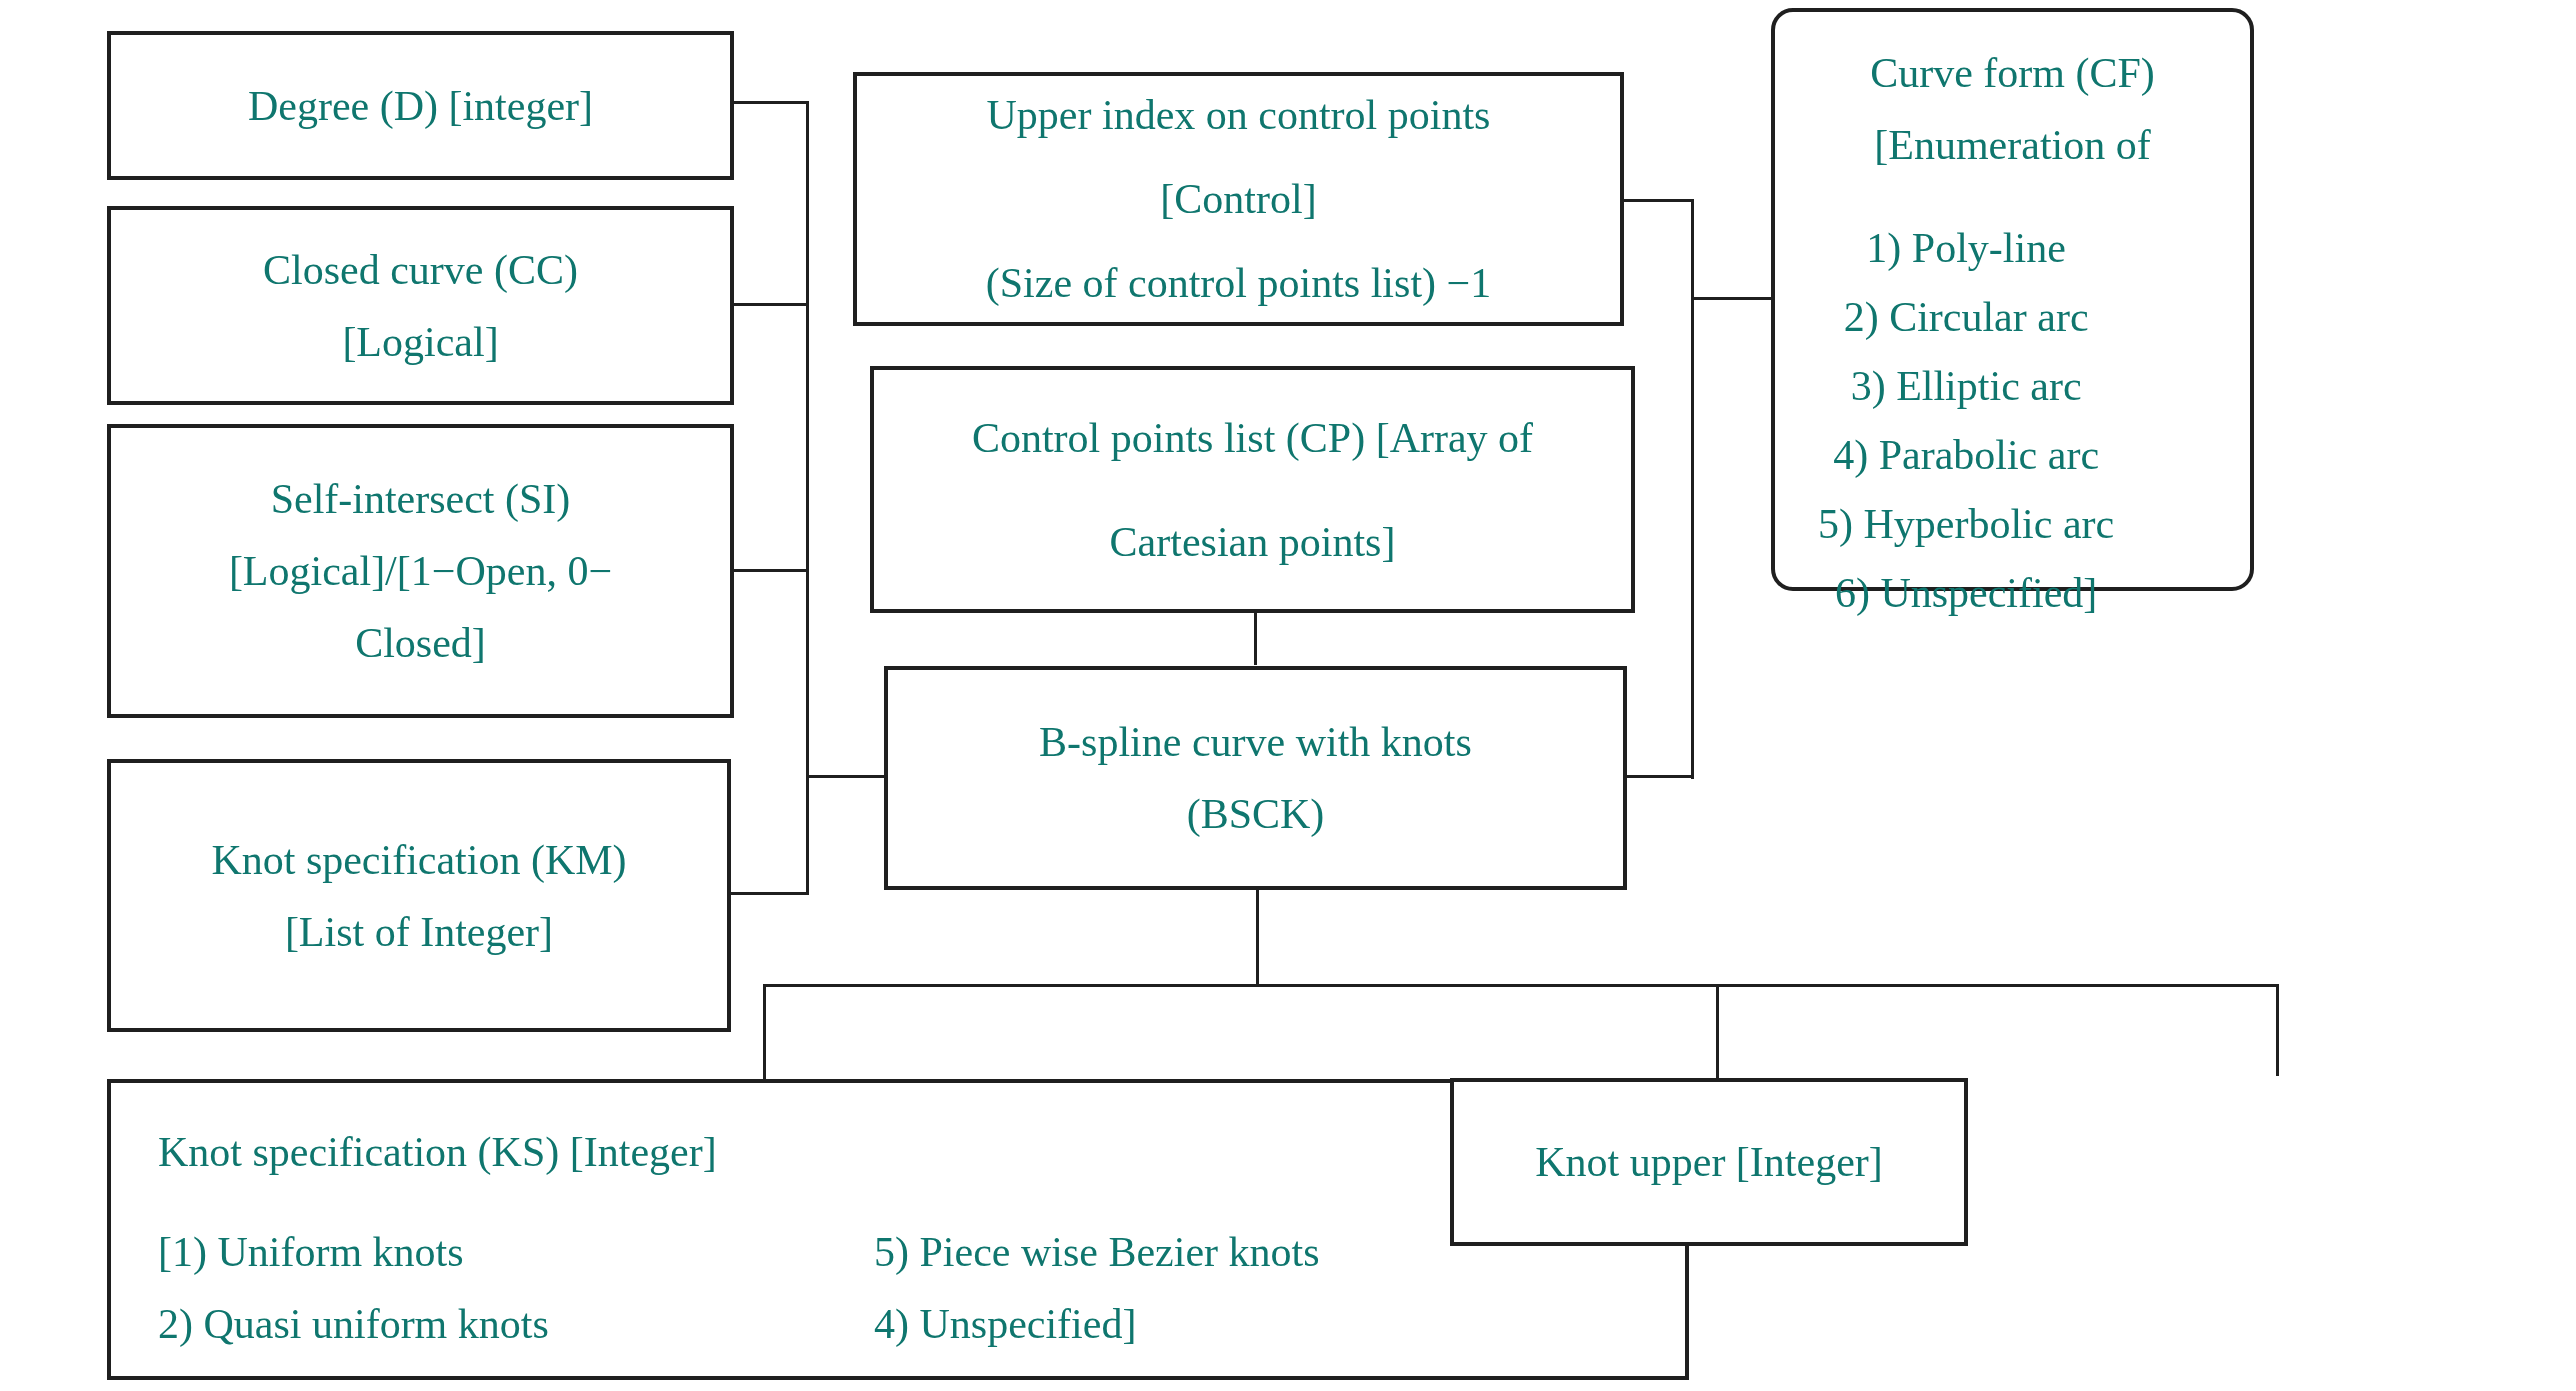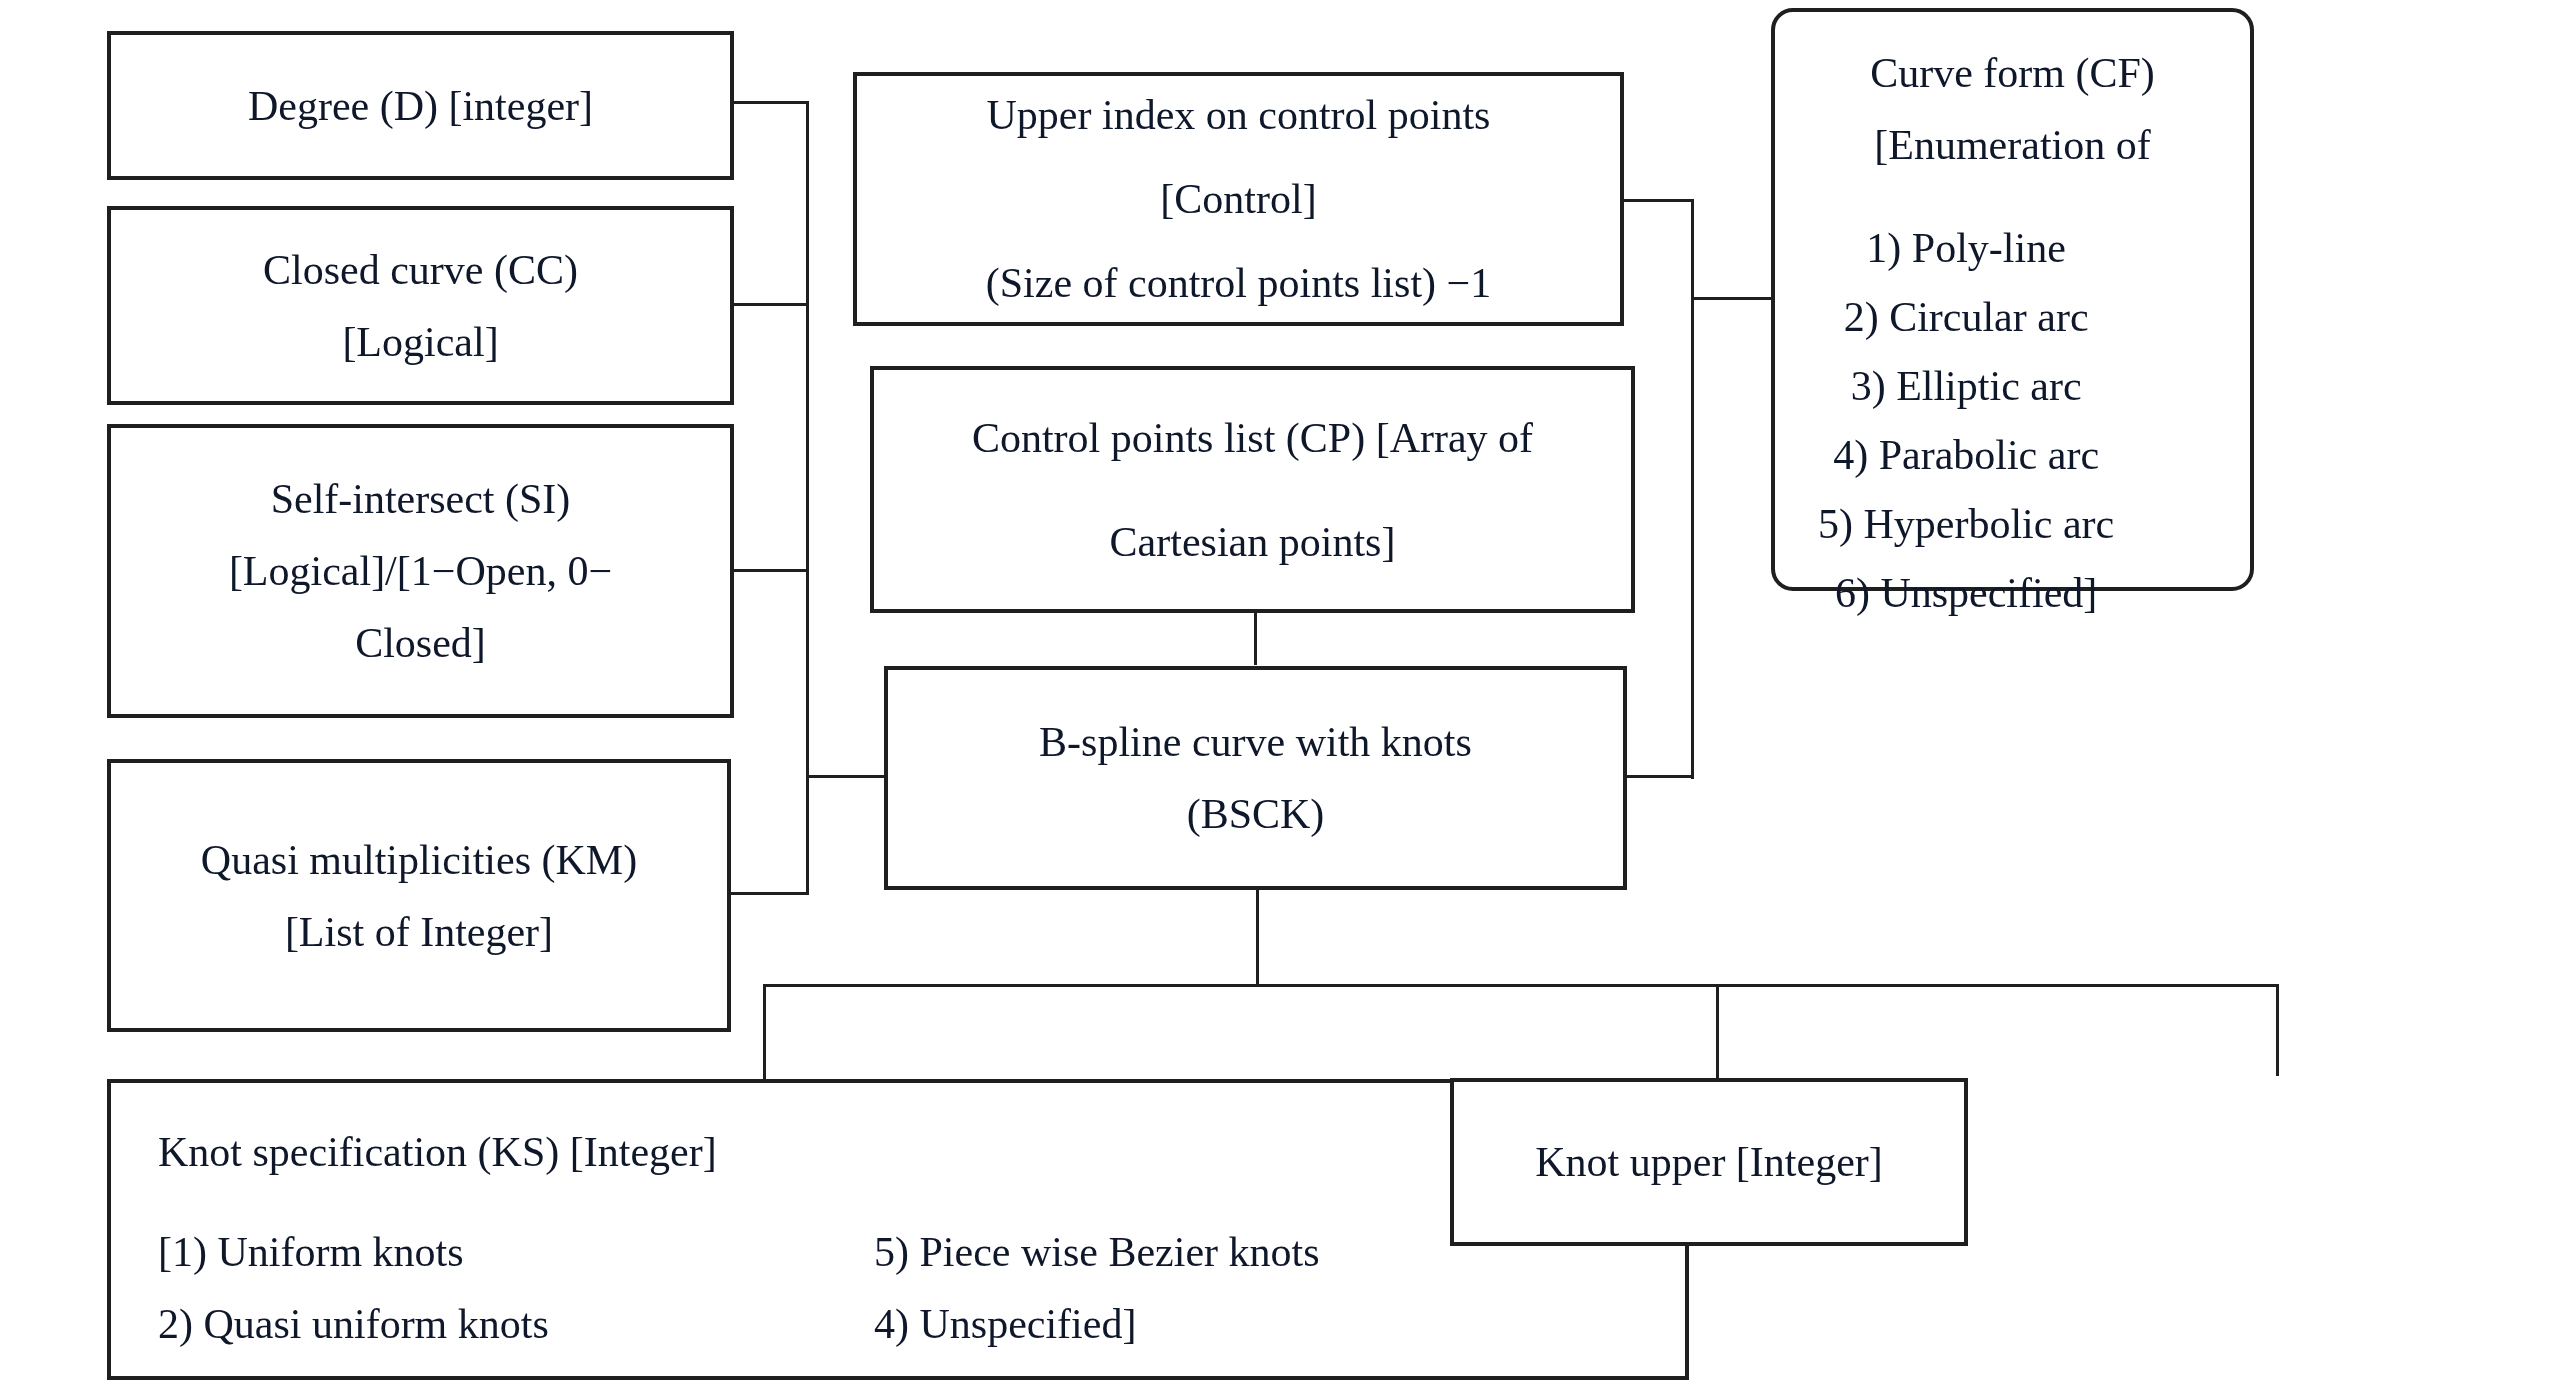--- a/index.html
+++ b/index.html
@@ -2,21 +2,21 @@
 <html style="font-size:13px"><head>
 <meta charset="utf-8">
 <style>
   html,body{margin:0;padding:0;background:#ffffff;}
   .canvas{
     position:relative;
     width:2576px;
     height:1391px;
     background:#ffffff;
     font-family:"Liberation Serif", serif;
-    color:#0f172a;
+    color:#0f766e;
     overflow:hidden;
   }
   .box{
     position:absolute;
     border:4.1px solid #1f1f1f;
     box-sizing:border-box;
     background:#ffffff;
     display:flex;
     flex-direction:column;
     justify-content:center;
@@ -76,21 +76,21 @@
     <div>[Logical]</div>
   </div>
 
   <div class="box b-si">
     <div>Self-intersect (SI)</div>
     <div>[Logical]/[1−Open, 0−</div>
     <div>Closed]</div>
   </div>
 
   <div class="box b-km">
-    <div>Quasi multiplicities (KM)</div>
+    <div>Knot specification (KM)</div>
     <div>[List of Integer]</div>
   </div>
 
   <div class="box b-upper">
     <div>Upper index on control points</div>
     <div>[Control]</div>
     <div>(Size of control points list) −1</div>
   </div>
 
   <div class="box b-cp">

